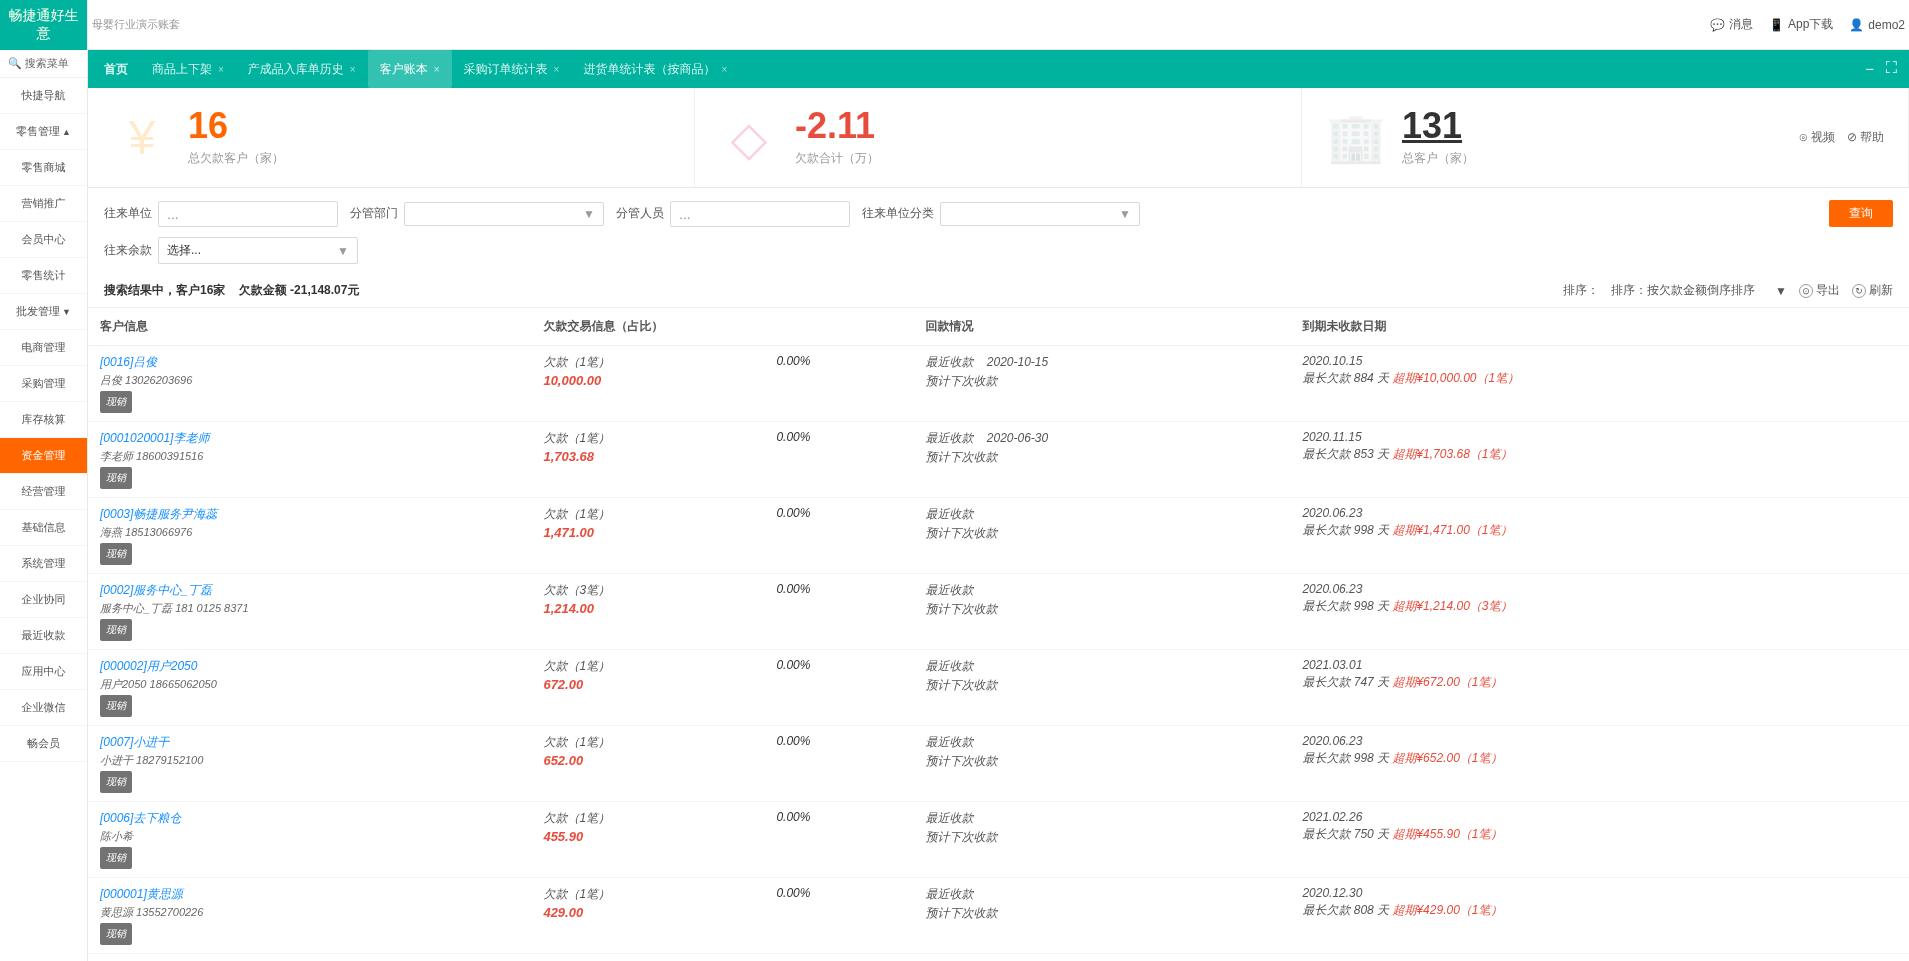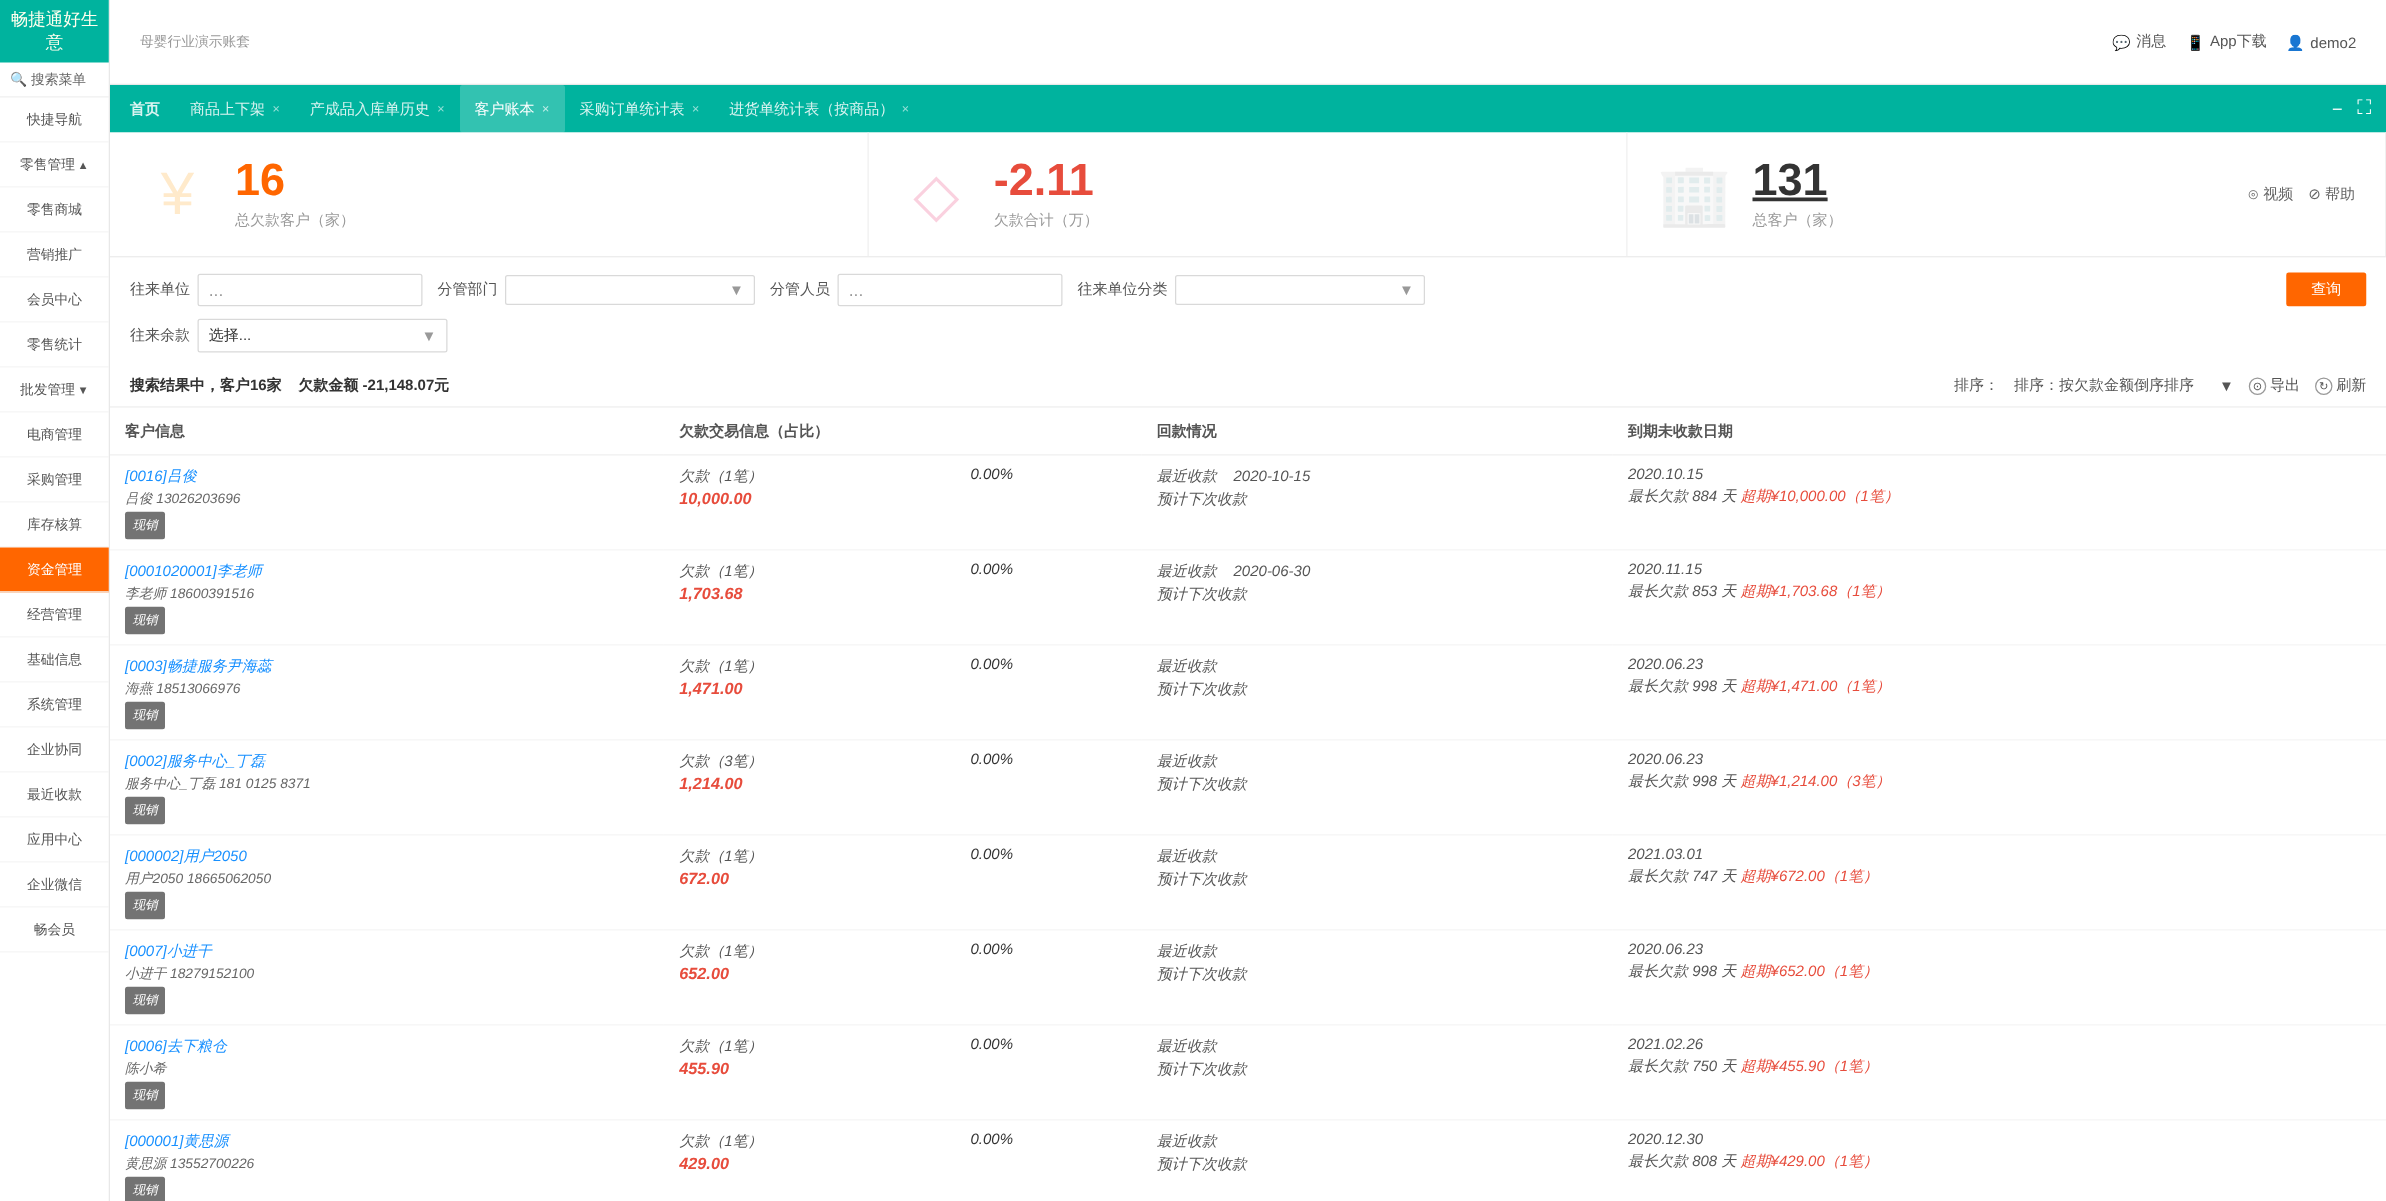--- a/index.html
+++ b/index.html
@@ -12,21 +12,21 @@
     .sidebar-search { padding: 6px 8px; font-size: 11px; color: #666; cursor: pointer; border-bottom: 1px solid #f0f0f0; }
     .sidebar-nav-item { padding: 10px 4px; text-align: center; font-size: 11px; color: #555; cursor: pointer; border-bottom: 1px solid #f5f5f5; }
     .sidebar-nav-item.active { background: #ff6600; color: #fff; }
     .sidebar-nav-item.has-arrow { display: flex; align-items: center; justify-content: center; gap: 2px; }
     .sidebar-nav-item .arrow { font-size: 9px; }
 
     
     .main { flex: 1; display: flex; flex-direction: column; overflow: hidden; }
 
     
-    .topbar { height: 68px; background: #fff; display: flex; align-items: center; justify-content: space-between; padding: 0 24px; border-bottom: 1px solid #e8e8e8; flex-shrink: 0; }
+    .topbar { height: 50px; background: #fff; display: flex; align-items: center; justify-content: space-between; padding: 0 4px; border-bottom: 1px solid #e8e8e8; flex-shrink: 0; }
     .topbar-left { font-size: 11px; color: #999; }
     .topbar-right { display: flex; align-items: center; gap: 16px; font-size: 12px; color: #555; }
     .topbar-right .icon-btn { display: flex; align-items: center; gap: 4px; cursor: pointer; }
 
     
     .tabbar { background: #00b39e; display: flex; align-items: center; height: 38px; flex-shrink: 0; padding: 0 4px; }
     .tab { padding: 0 12px; height: 38px; display: flex; align-items: center; gap: 6px; font-size: 12px; color: rgba(255,255,255,0.85); cursor: pointer; white-space: nowrap; }
     .tab.active { background: rgba(255,255,255,0.2); color: #fff; border-radius: 2px; }
     .tab .close { font-size: 10px; opacity: 0.7; }
     .tab.home { font-weight: bold; }
@@ -39,21 +39,21 @@
     .stat-icon { width: 60px; height: 60px; opacity: 0.2; display: flex; align-items: center; justify-content: center; font-size: 48px; color: #f9a; }
     .stat-icon.orange { color: #ff9800; }
     .stat-icon.pink { color: #e91e63; }
     .stat-icon.blue { color: #2196f3; }
     .stat-content { display: flex; flex-direction: column; }
     .stat-number { font-size: 36px; font-weight: bold; line-height: 1; }
     .stat-number.red { color: #e74c3c; }
     .stat-number.dark { color: #333; font-weight: 900; text-decoration: underline; }
     .stat-number.orange-num { color: #ff6600; font-size: 36px; font-weight: bold; }
     .stat-label { font-size: 12px; color: #999; margin-top: 6px; }
-    .stat-item-right { display: flex; align-items: center; gap: 12px; margin-left: auto; font-size: 12px; color: #666; }
+    .stat-item-right { display: flex; align-items: center; gap: 12px; margin-left: auto; font-size: 12px; color: #666; font-family: Liberation Serif, serif; }
 
     
     .filter-bar { background: #fff; padding: 12px 16px 0 16px; flex-shrink: 0; }
     .filter-row { display: flex; align-items: center; gap: 12px; margin-bottom: 10px; }
     .filter-field { display: flex; align-items: center; gap: 6px; }
     .filter-label { font-size: 12px; color: #555; white-space: nowrap; }
     .filter-input { border: 1px solid #d9d9d9; border-radius: 2px; padding: 4px 8px; font-size: 12px; width: 180px; display: flex; align-items: center; justify-content: space-between; cursor: pointer; color: #999; }
     .filter-input-wide { width: 220px; }
     .filter-select { border: 1px solid #d9d9d9; border-radius: 2px; padding: 4px 8px; font-size: 12px; width: 200px; display: flex; align-items: center; justify-content: space-between; cursor: pointer; background: #fff; }
     .filter-select .arrow { color: #999; }

